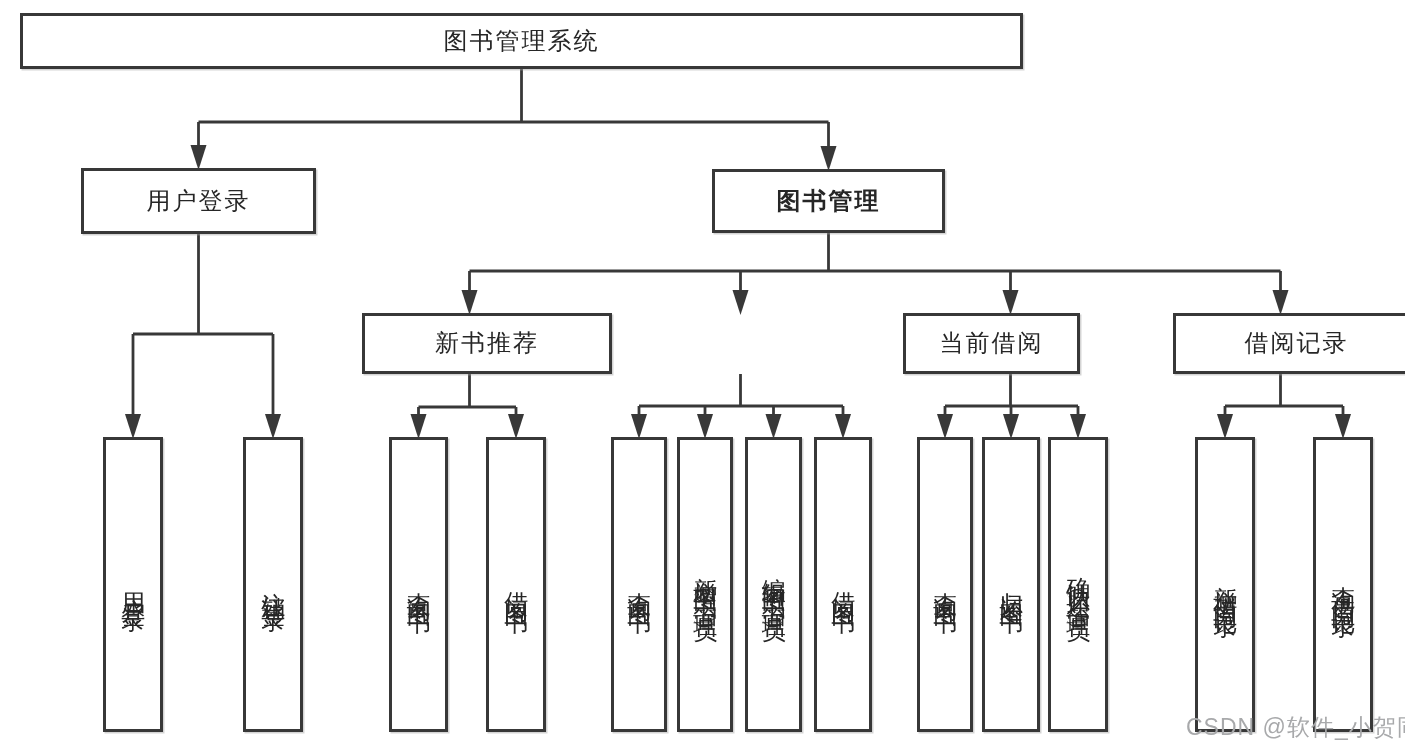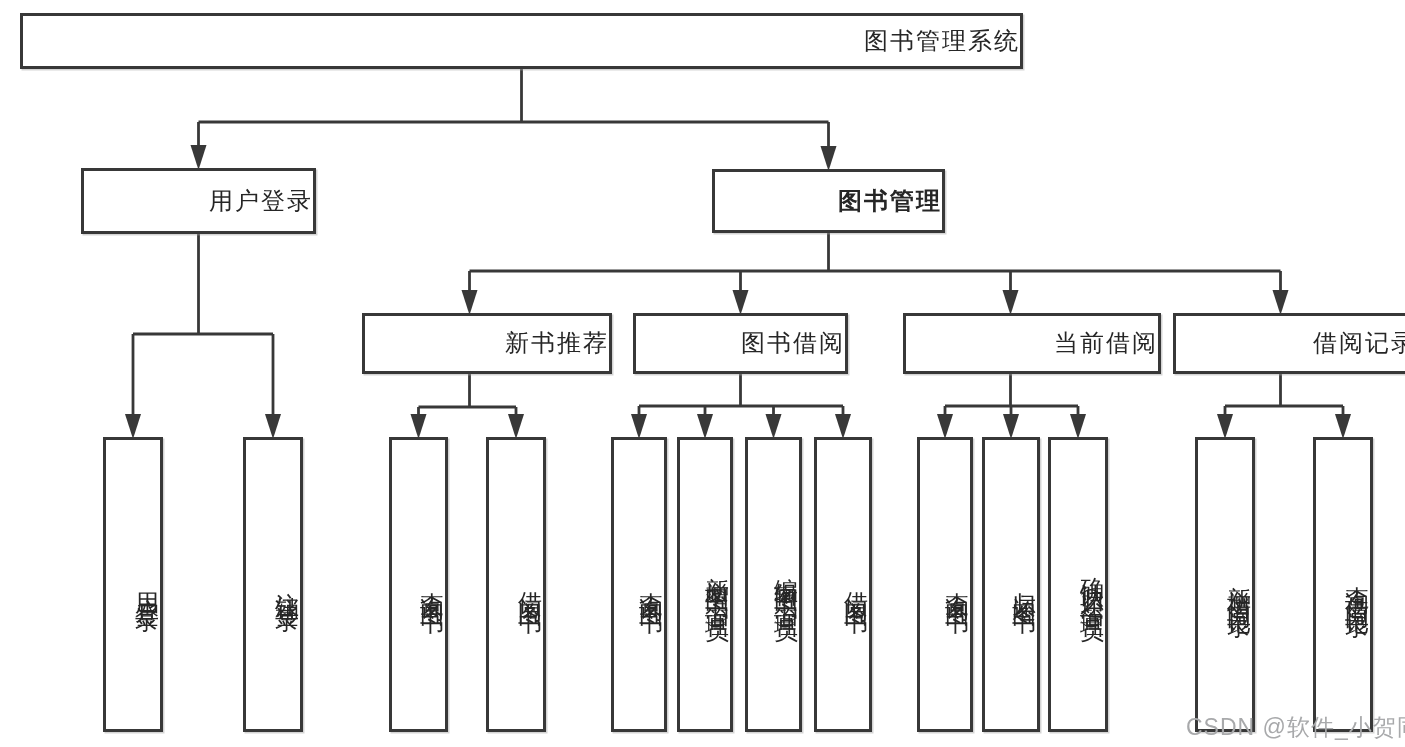--- a/index.html
+++ b/index.html
@@ -11,21 +11,21 @@
     overflow:hidden;
   }
   #edge-layer{position:absolute;left:0;top:0;width:1405px;height:747px;z-index:1;}
   #node-layer{position:absolute;left:0;top:0;width:100%;height:100%;z-index:2;}
   .node{
     position:absolute;
     box-sizing:border-box;
     background:#ffffff;
     border:3px solid #a3a3a3;
     box-shadow:1.5px 1.5px 0 rgba(160,160,160,0.45);
-    display:flex;align-items:center;justify-content:flex-end;
+    display:flex;align-items:center;justify-content:center;
     color:#262626;
   }
   .node span{
     font-size:24px;
     letter-spacing:2px;
     white-space:nowrap;
     line-height:1.1;
   }
   .node.v span{
     writing-mode:vertical-rl;
@@ -106,24 +106,21 @@
       </div>
       <div class="node" style="left: 81px; top: 168px; width: 235px; height: 66px; border-color: rgb(56, 56, 56); color: rgb(38, 38, 38);">
         <span>用户登录</span>
       </div>
       <div class="node" style="left: 712px; top: 169px; width: 233px; height: 64px; border-color: rgb(56, 56, 56); color: rgb(38, 38, 38); font-weight: bold;">
         <span>图书管理</span>
       </div>
       <div class="node" style="left: 362px; top: 313px; width: 250px; height: 61px; border-color: rgb(56, 56, 56); color: rgb(38, 38, 38);">
         <span>新书推荐</span>
       </div>
-      <div class="node" style="left: 633px; top: 313px; width: 215px; height: 61px; border-color: rgb(56, 56, 56); color: rgb(38, 38, 38);">
-        <span>图书借阅</span>
-      </div>
-      <div class="node" style="left: 903px; top: 313px; width: 258px; height: 61px; border-color: rgb(56, 56, 56); color: rgb(38, 38, 38);">
+      <div class="node" style="left: 903px; top: 313px; width: 177px; height: 61px; border-color: rgb(56, 56, 56); color: rgb(38, 38, 38);">
         <span>当前借阅</span>
       </div>
       <div class="node" style="left: 1173px; top: 313px; width: 247px; height: 61px; border-color: rgb(56, 56, 56); color: rgb(38, 38, 38);">
         <span>借阅记录</span>
       </div>
       <div class="node v" style="left: 103px; top: 437px; width: 60px; height: 295px; border-color: rgb(56, 56, 56); color: rgb(38, 38, 38);">
         <span>用户登录</span>
       </div>
       <div class="node v" style="left: 243px; top: 437px; width: 60px; height: 295px; border-color: rgb(56, 56, 56); color: rgb(38, 38, 38);">
         <span>注销登录</span>

